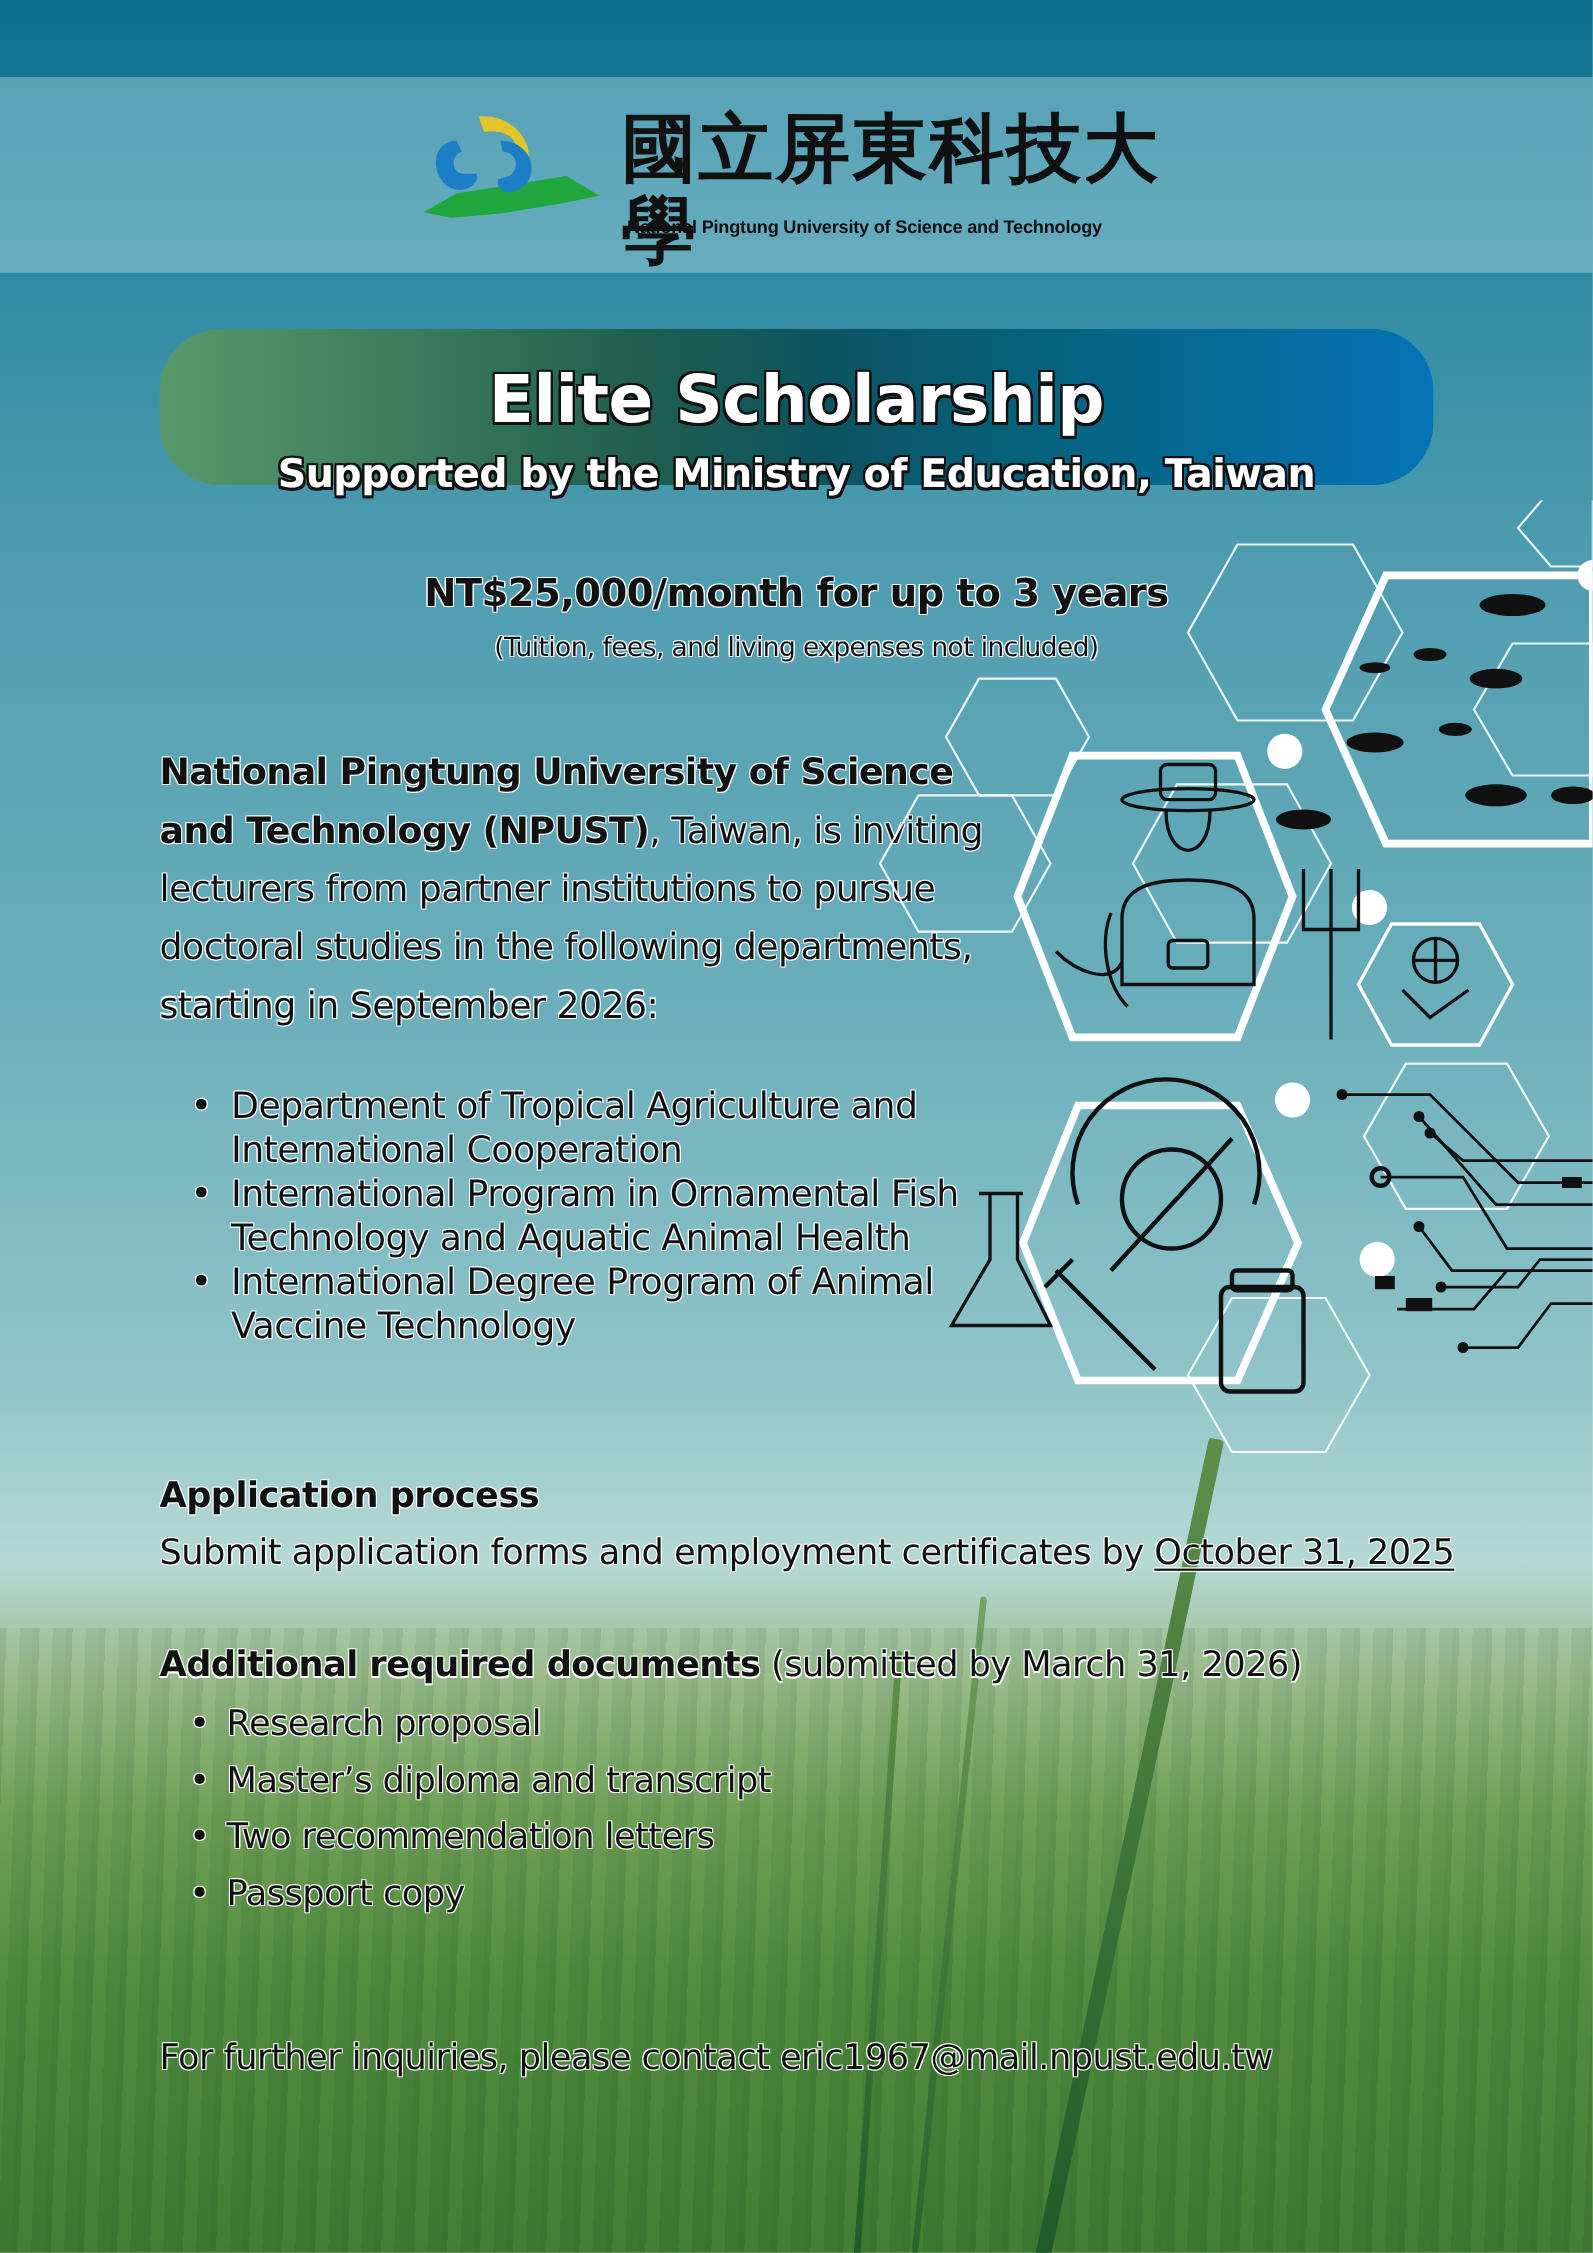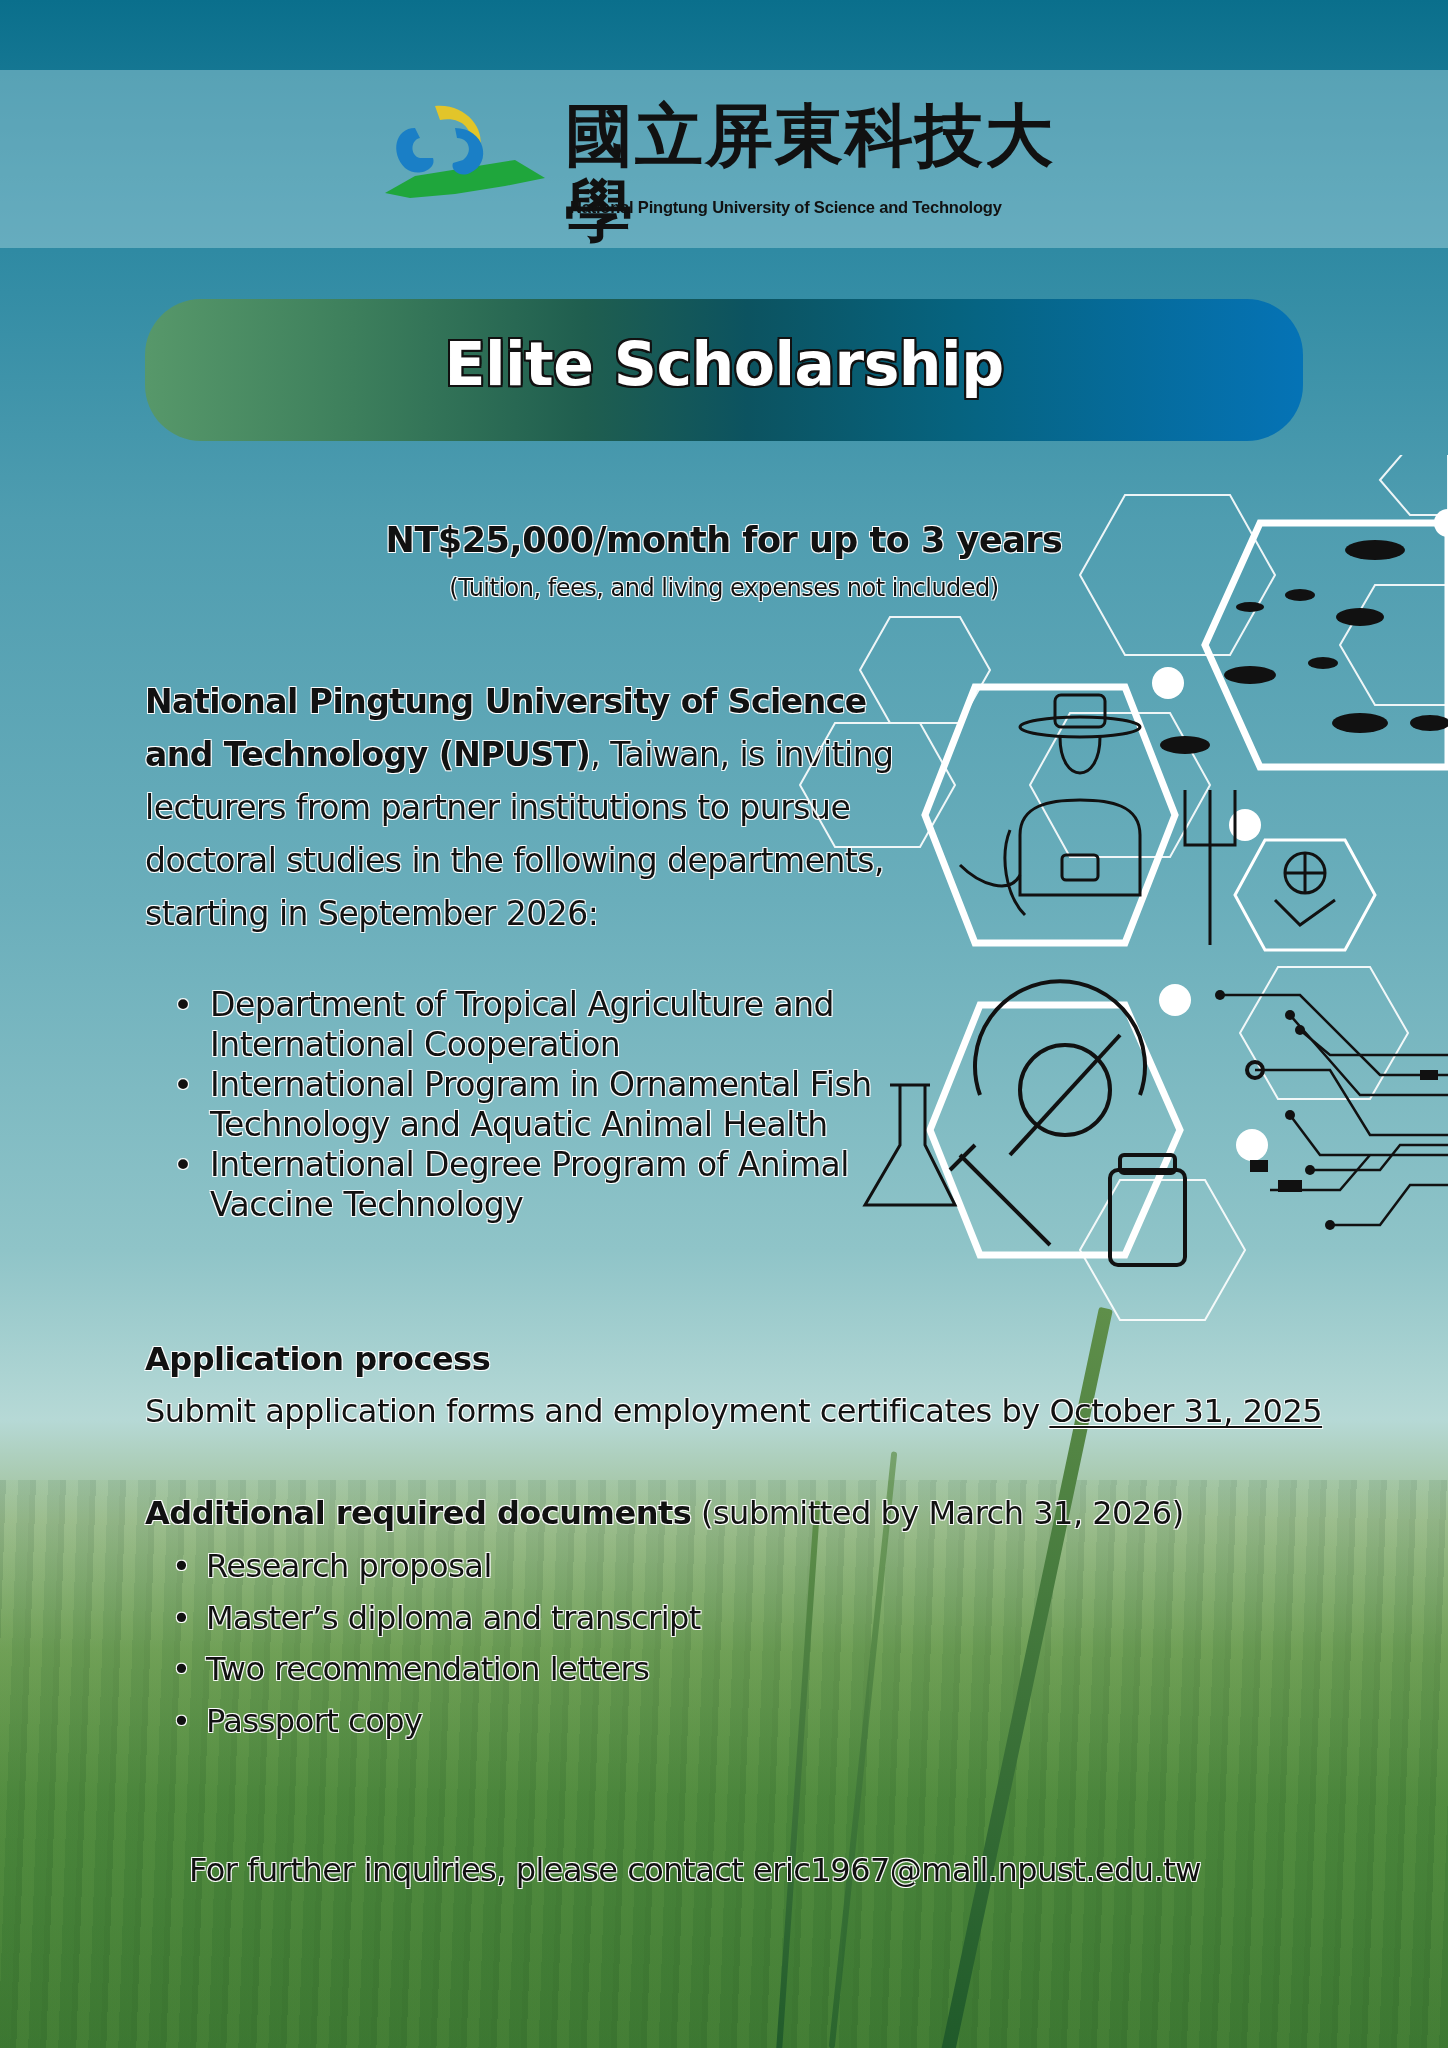--- a/index.html
+++ b/index.html
@@ -66,21 +66,21 @@
   .app-head { position: absolute; left: 145px; top: 1340px; font-size: 32px; font-weight: bold; letter-spacing: -0.5px; }
   .app-text { position: absolute; left: 145px; top: 1392px; font-size: 32px; letter-spacing: -0.5px; white-space: nowrap; }
   .app-text .date { text-decoration: underline; text-decoration-thickness: 2px; text-underline-offset: 4px; }
 
   .docs-head { position: absolute; left: 145px; top: 1494px; font-size: 32px; letter-spacing: -0.5px; white-space: nowrap; }
   .docs-head b { font-weight: bold; }
   .docs-list { position: absolute; left: 168px; top: 1541px; list-style: none; font-size: 32px; line-height: 51.5px; letter-spacing: -0.5px; }
   .docs-list li { position: relative; padding-left: 38px; }
   .docs-list li::before { content: "•"; position: absolute; left: 4px; top: 0; font-size: 32px; }
 
-  .contact { position: absolute; left: 145px; top: 1851px; font-size: 32px; letter-spacing: -0.5px; white-space: nowrap; margin-left: 44px; }
+  .contact { position: absolute; left: 145px; top: 1851px; font-size: 32px; letter-spacing: -0.5px; white-space: nowrap; }
 
   .illus { position: absolute; left: 780px; top: 455px; width: 668px; height: 920px; }
 </style>
 </head>
 <body>
 
 <div class="grass"></div>
 <div class="stalk" style="left:795px;top:1500px;height:560px;transform:rotate(4deg);"></div>
 <div class="stalk" style="left:860px;top:1450px;height:600px;transform:rotate(6deg);opacity:.7"></div>
 <div class="stalk" style="left:1020px;top:1300px;height:760px;transform:rotate(12deg);width:14px"></div>
@@ -92,20 +92,21 @@
     <path d="M60 8 C90 5 110 30 105 50 L95 45 C98 30 85 18 65 22 Z" fill="#e2c52a"></path>
     <path d="M40 30 C20 30 15 55 30 70 C42 80 62 72 58 60 L45 60 C35 58 35 42 45 40 Z" fill="#1a7fc6"></path>
     <path d="M80 30 C110 30 118 65 95 75 C85 80 75 72 78 65 L88 62 C98 55 95 40 82 40 Z" fill="#1a7fc6"></path>
   </svg>
   <div class="logo-cn">國立屏東科技大學</div>
   <div class="logo-en">National Pingtung University of Science and Technology</div>
 </div>
 
 <div class="title-pill">
   <div class="title outline-white">Elite Scholarship</div>
+  <div class="subtitle outline-white">Supported by the Ministry of Education, Taiwan</div>
 </div>
 
 <div class="amount outline-dark">NT$25,000/month for up to 3 years</div>
 <div class="amount-note outline-dark">(Tuition, fees, and living expenses not included)</div>
 
 <p class="intro outline-dark"><b>National Pingtung University of Science and Technology (NPUST)</b><span>, Taiwan, is inviting lecturers from partner institutions to pursue doctoral studies in the following departments, starting in September 2026:</span></p>
 
 <ul class="dept-list outline-dark">
   <li>Department of Tropical Agriculture and International Cooperation</li>
   <li>International Program in Ornamental Fish Technology and Aquatic Animal Health</li>

